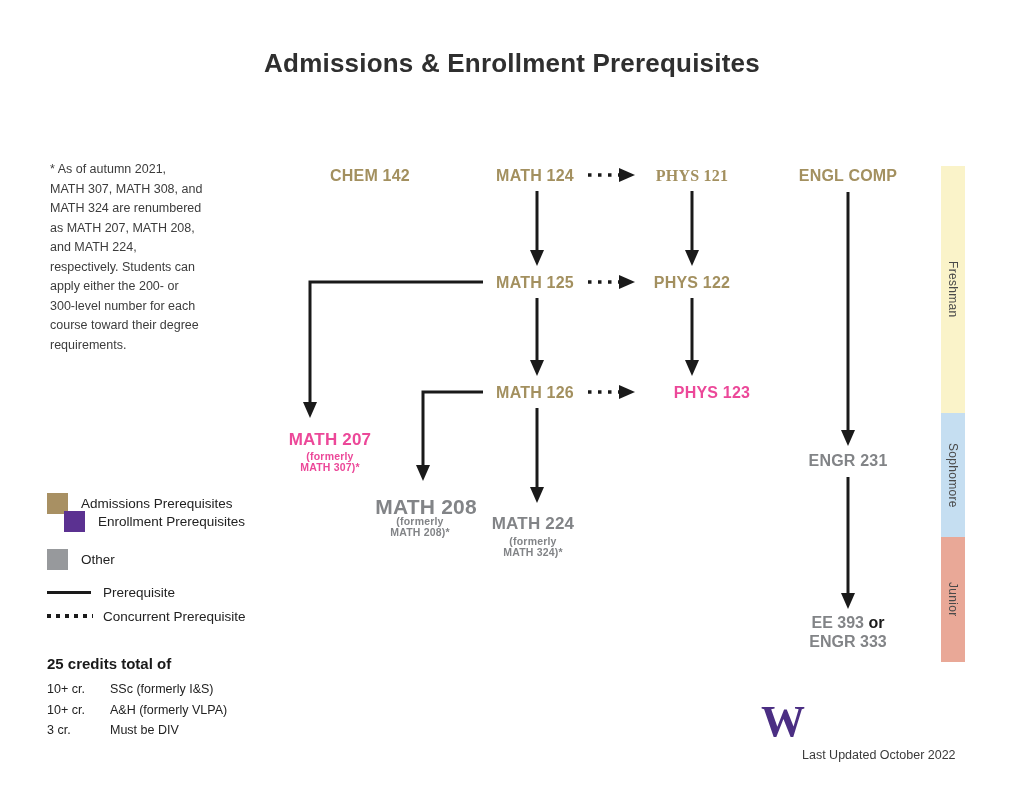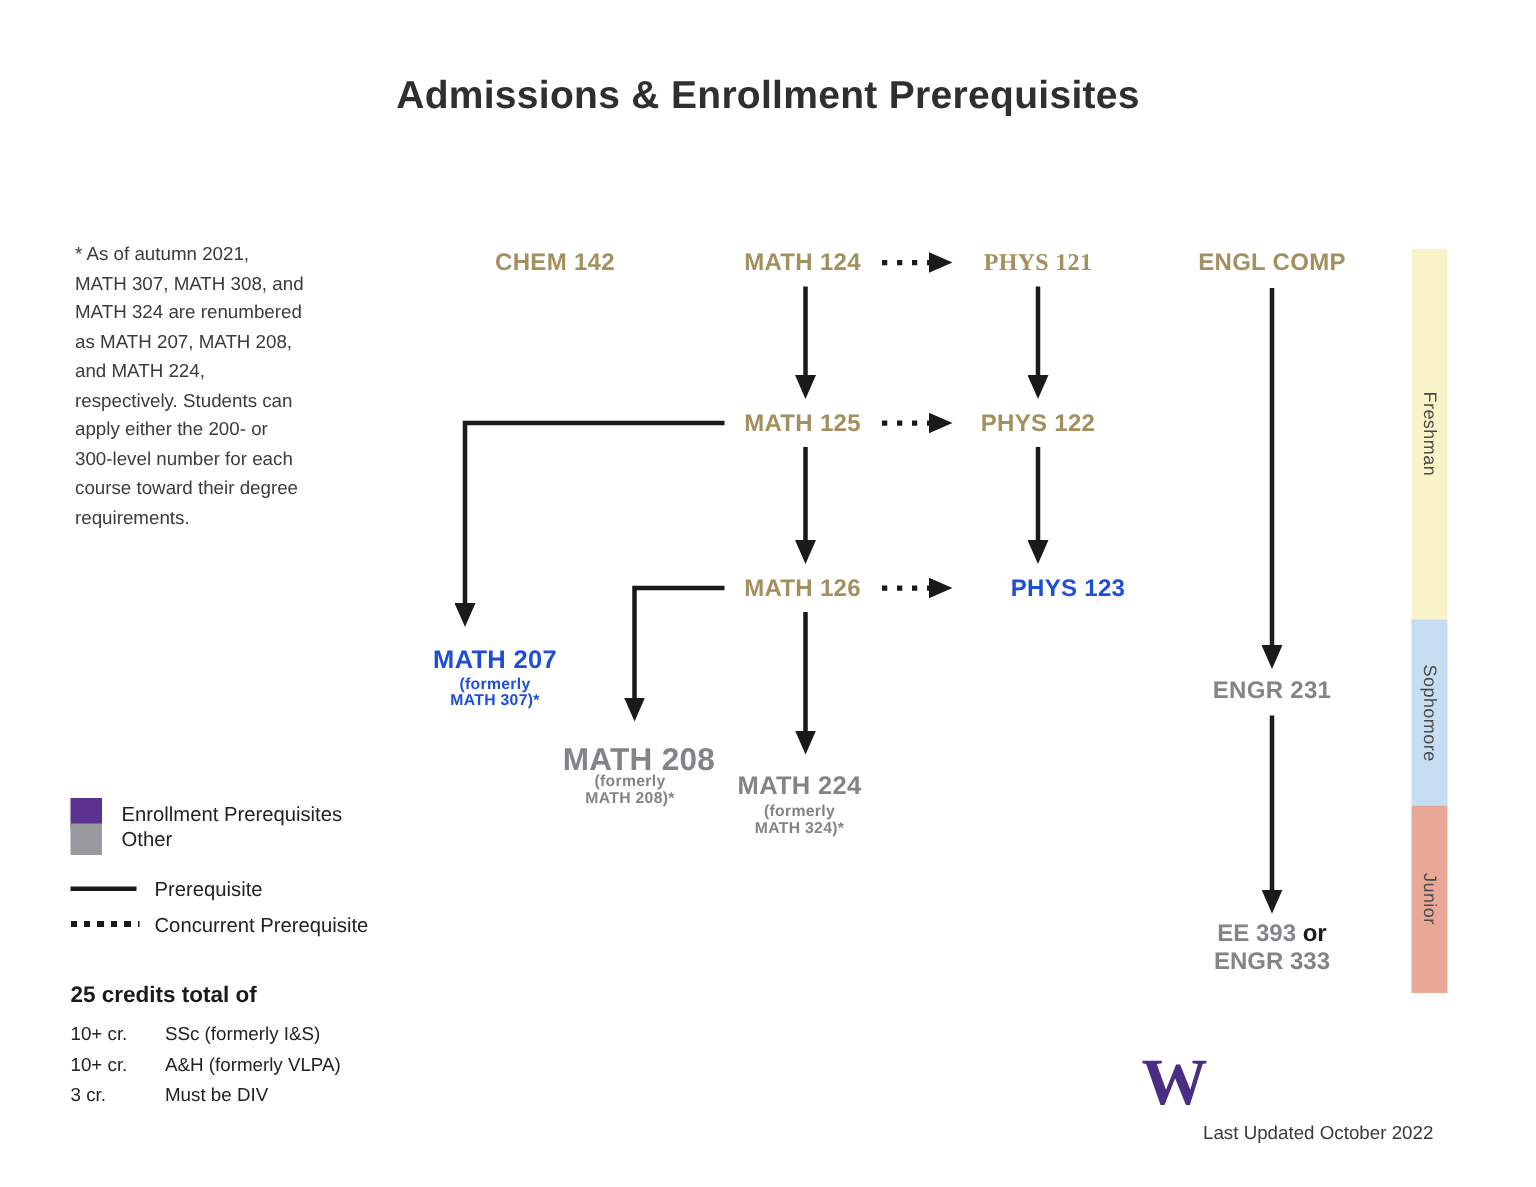--- a/index.html
+++ b/index.html
@@ -6,21 +6,21 @@
   .page{position:relative;width:996px;height:791px;background:#fff;overflow:hidden;
         font-family:"Liberation Sans","DejaVu Sans",sans-serif;}
   .title{position:absolute;top:48px;left:0;width:1024px;text-align:center;
          font-size:26px;font-weight:700;color:#2f2f2f;letter-spacing:.2px;}
   .note{position:absolute;top:160px;left:50px;width:162px;font-size:12.5px;line-height:19.5px;
         color:#3c3c3c;white-space:pre-line;}
   
   .node{position:absolute;transform:translateX(-50%);font-weight:700;font-size:16px;
         white-space:nowrap;letter-spacing:.2px;}
   .tan{color:#a3905f;}
-  .purple{color:#1d4ed8;padding-left:40px;}
+  .purple{color:#ec4899;padding-left:40px;}
   .gray{color:#828487;}
   .sub{position:absolute;transform:translateX(-50%);font-weight:700;font-size:10.5px;
        line-height:11px;text-align:center;white-space:pre-line;letter-spacing:.2px;}
   .node-stack{position:absolute;transform:translateX(-50%);text-align:center;
               font-weight:700;font-size:16px;line-height:19px;white-space:nowrap;}
   .node-stack .or{color:#1a1a1a;}
   .arrows{position:absolute;top:0;left:0;}
   
   .legend-row{position:absolute;left:47px;display:flex;align-items:center;}
   .swatch{width:21px;height:21px;margin-right:13px;flex:none;}
@@ -111,21 +111,25 @@
 MATH 324)*</div>
 
   <div class="node gray" style="left:848px;top:452px;">ENGR 231</div>
 
   <div class="node-stack" style="left:848px;top:613px;">
     <div><span class="gray">EE 393</span>
       <span class="or">or</span></div>
     <div class="gray">ENGR 333</div>
   </div>
 
-  <div class="legend-row" style="top:532px;">
+  <div class="legend-row" style="top:493px;">
+    <div class="swatch sw-admissions"></div>
+    <div class="legend-label">Admissions Prerequisites</div>
+  </div>
+  <div class="legend-row" style="top:511px;margin-left:17px;">
     <div class="swatch sw-enrollment"></div>
     <div class="legend-label">Enrollment Prerequisites</div>
   </div>
   <div class="legend-row" style="top:549px;">
     <div class="swatch sw-other"></div>
     <div class="legend-label">Other</div>
   </div>
   <div class="legend-row line-row" style="top:583px;height:18px;">
     <div class="line-sample"></div>
     <div class="legend-label">Prerequisite</div>

